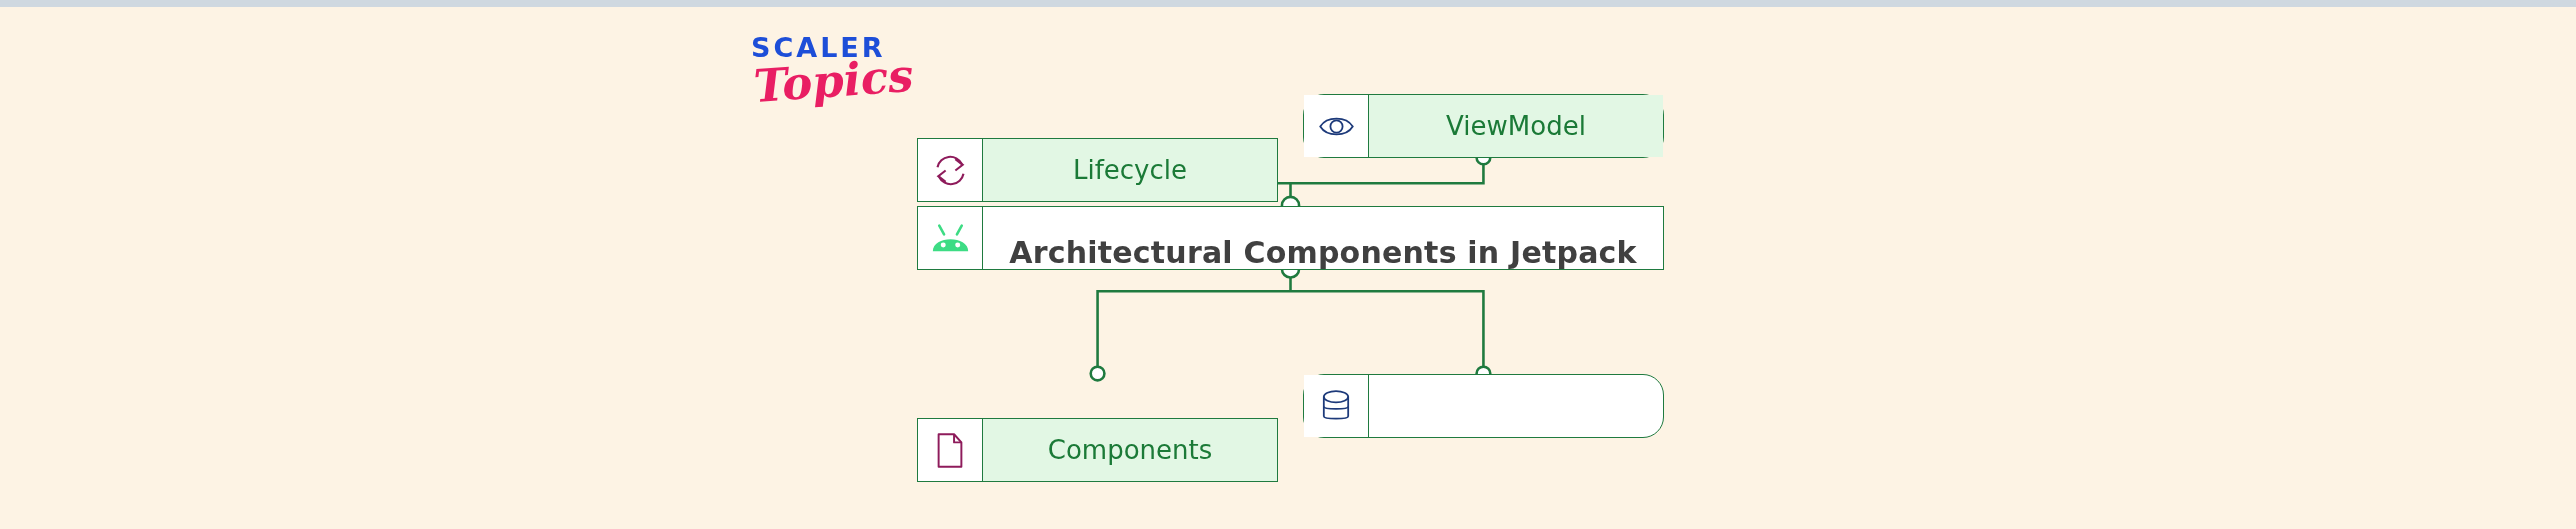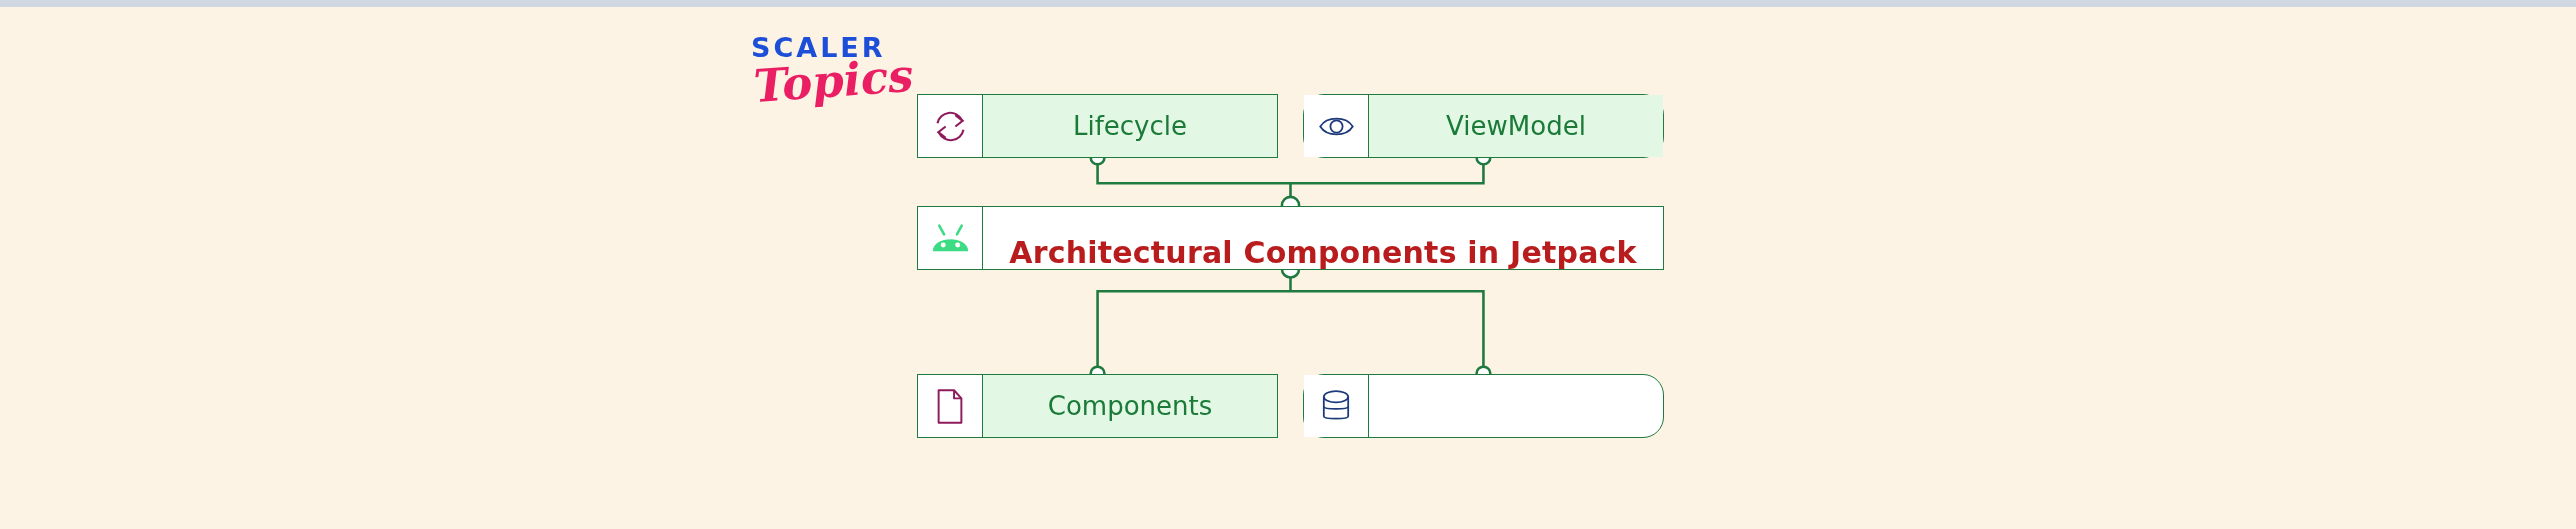--- a/index.html
+++ b/index.html
@@ -96,37 +96,37 @@
     align-items: center;
     justify-content: center;
     color: #1b7a37;
     font-size: 26px;
     font-family: "DejaVu Sans", sans-serif;
     white-space: nowrap;
   }
 
   
   .node.leaf { width: 361px; height: 64px; }
-  .node.leaf.col-left  { left: 0px;   }
+  .node.leaf.col-left  { left: 0px; margin-top: 44px;   }
   .node.leaf.col-right { left: 386px; border-radius: 21px; }
   .node.leaf.row-top    { top: 0px;   }
   .node.leaf.row-bottom { top: 280px; }
 
   
   .node.center {
     left: 0px;
     top: 112px;
     width: 747px;
     height: 64px;
   }
   .node.center .label-cell {
     background: #ffffff;
     font-weight: bold;
     font-size: 30px;
-    color: #b91c1c;
+    color: #404040;
     letter-spacing: 0.2px;
     margin-top: 28px;
   }
 
   
   .connectors {
     position: absolute;
     left: 0; top: 0;
     width: 747px;
     height: 343px;

